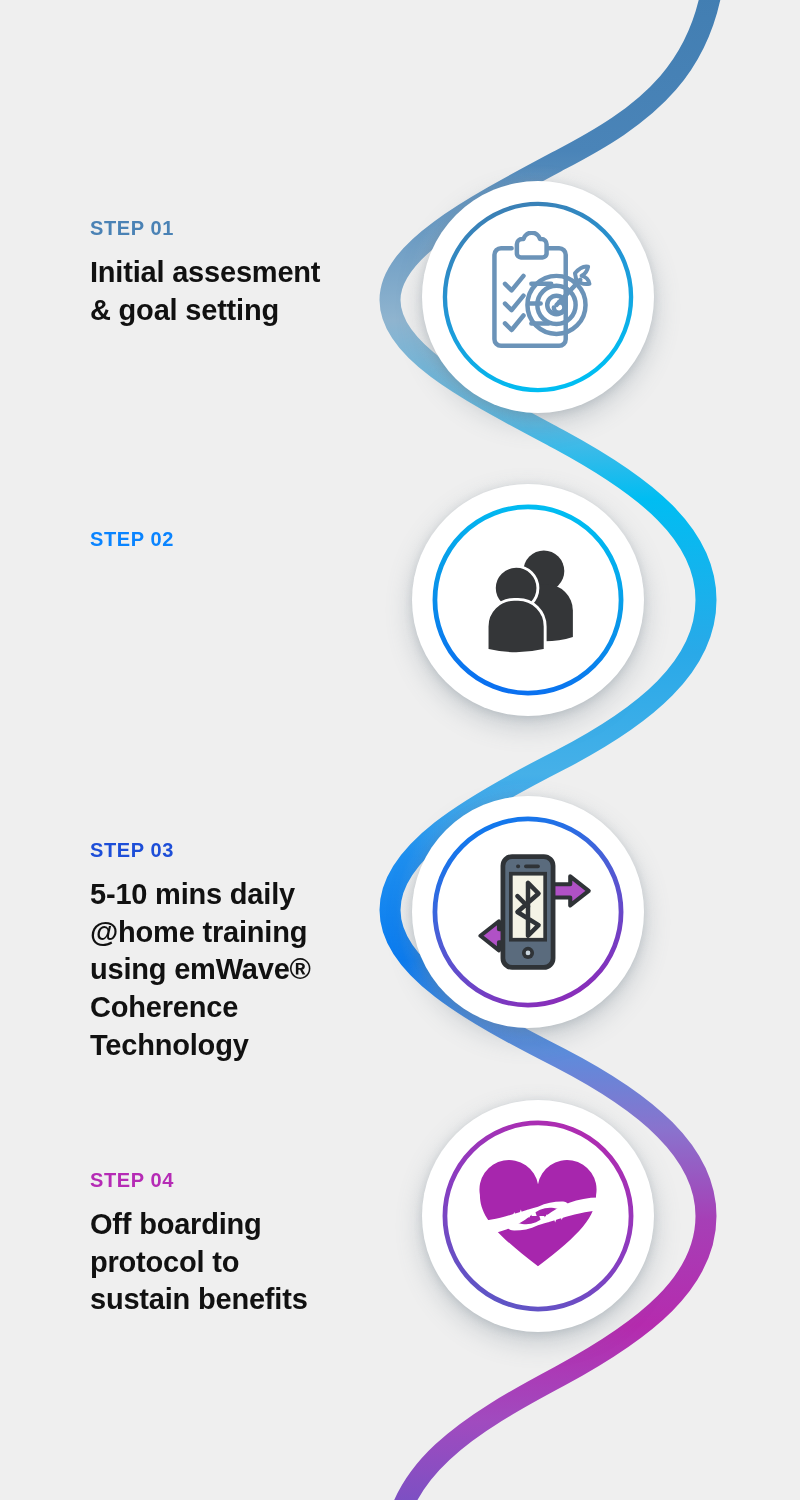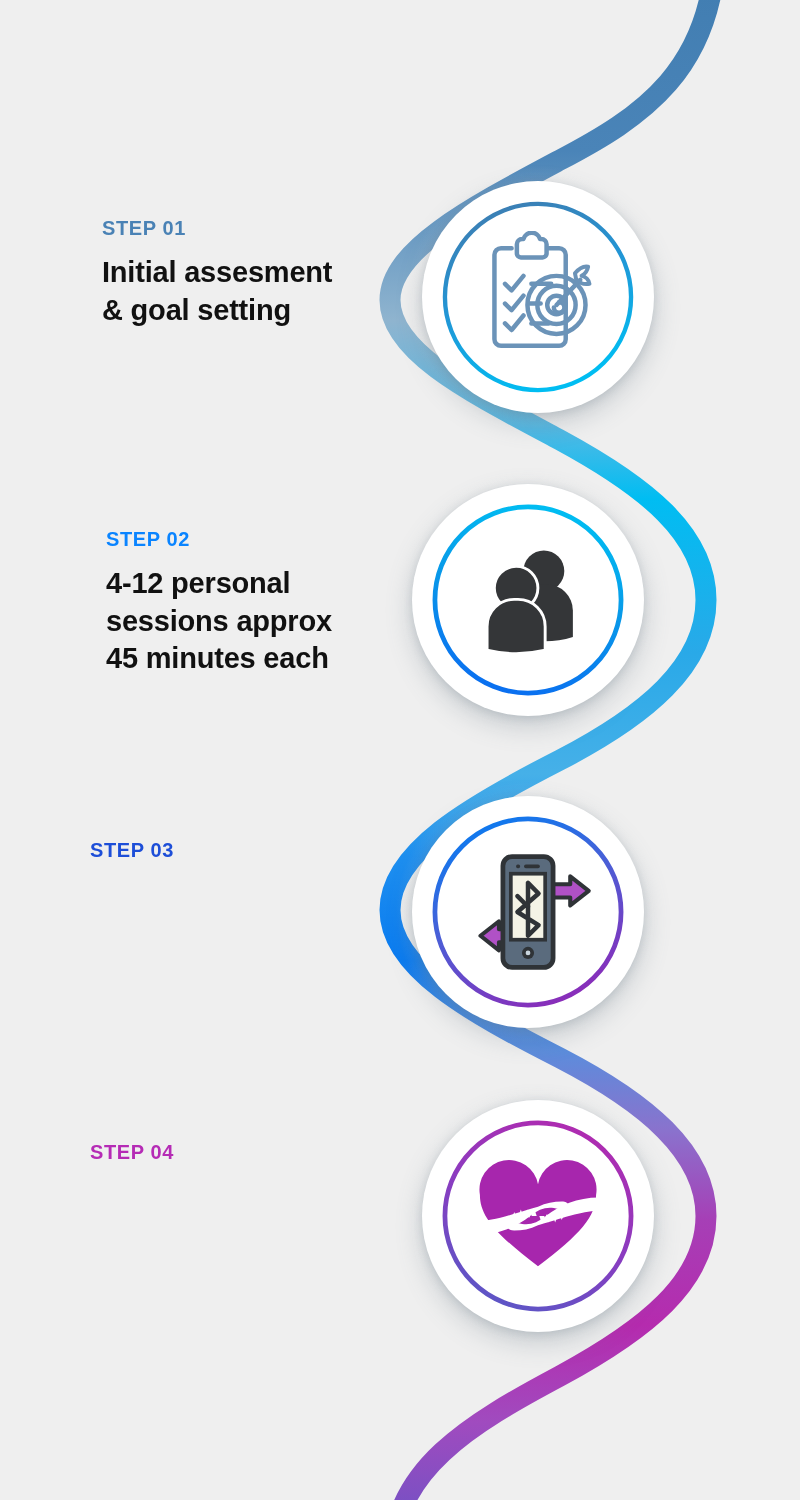--- a/index.html
+++ b/index.html
@@ -142,21 +142,21 @@
              C 645 1102, 706 1152, 706 1216
              C 706 1282, 645 1330, 560 1376
              C 470 1424, 392 1470, 392 1560" fill="none" stroke="url(#ribbonGrad)" stroke-width="21" stroke-linecap="round"></path>
 
     <circle cx="538" cy="297" r="132" fill="url(#glowShadow)" opacity="0.55"></circle>
     <circle cx="528" cy="600" r="132" fill="url(#glowShadow)" opacity="0.55"></circle>
     <circle cx="528" cy="912" r="132" fill="url(#glowShadow)" opacity="0.55"></circle>
     <circle cx="538" cy="1216" r="132" fill="url(#glowShadow)" opacity="0.55"></circle>
   </svg>
 
-  <div class="step-text" style="top:218px;margin-left:12px;">
+  <div class="step-text" style="top:218px;">
     <div class="step-label" style="color: rgb(74, 130, 181);">STEP 01</div>
     <div class="step-title">Initial assesment
 &amp; goal setting</div>
   </div>
 
   <div class="node" style="left:422px; top:181px;">
     <div class="node-disc"></div>
     <svg class="node-ring" viewBox="0 0 100 100">
       <circle cx="50" cy="50" r="47" fill="none" stroke="url(#ring1)" stroke-width="2.2"></circle>
     </svg>
@@ -179,25 +179,22 @@
         <circle cx="64" cy="56" r="14.5"></circle>
         <circle cx="64" cy="56" r="7"></circle>
 
         <path d="M62 58 a4 4 0 1 0 4 -4"></path>
         <path d="M64 56 L82 37"></path>
         <path d="M78 32 q5 -6 10 -5 q-1 5 -5 7 q5 1 6 6 q-6 1 -10 -3 z" stroke-width="3"></path>
       </g>
     </svg>
   </div>
 
-  <div class="step-text" style="top:529px;margin-left:16px;">
+  <div class="step-text" style="top:529px;">
     <div class="step-label" style="color: rgb(10, 132, 255);">STEP 02</div>
-    <div class="step-title">4-12 personal
-sessions approx
-45 minutes each</div>
   </div>
 
   <div class="node" style="left:412px; top:484px;">
     <div class="node-disc"></div>
     <svg class="node-ring" viewBox="0 0 100 100">
       <circle cx="50" cy="50" r="47" fill="none" stroke="url(#ring2)" stroke-width="2.4"></circle>
     </svg>
     <svg class="node-icon" viewBox="0 0 100 100">
       <g fill="#343638">
 
@@ -205,20 +202,25 @@
         <path d="M42 78 V58 a20 20 0 0 1 20 -20 h2 a20 20 0 0 1 20 20 v20 a70 70 0 0 1 -42 0 z"></path>
 
         <circle cx="41" cy="41" r="16.5" stroke="#ffffff" stroke-width="2.2"></circle>
         <path d="M19 88 V70 a20.5 20.5 0 0 1 20.5 -20.5 h3 A20.5 20.5 0 0 1 63 70 v18 a95 95 0 0 1 -44 0 z" stroke="#ffffff" stroke-width="2.2"></path>
       </g>
     </svg>
   </div>
 
   <div class="step-text" style="top:840px;">
     <div class="step-label" style="color: #1d4ed8;">STEP 03</div>
+    <div class="step-title">5-10 mins daily
+@home training
+using  emWave®
+Coherence
+Technology</div>
   </div>
 
   <div class="node" style="left:412px; top:796px;">
     <div class="node-disc"></div>
     <svg class="node-ring" viewBox="0 0 100 100">
       <circle cx="50" cy="50" r="47" fill="none" stroke="url(#ring3)" stroke-width="2.4"></circle>
     </svg>
     <svg class="node-icon" viewBox="0 0 100 100">
 
       <g>
@@ -238,22 +240,25 @@
       <rect x="47" y="14" width="12" height="2.8" rx="1.4" fill="#2f3337"></rect>
       <rect x="41" y="14" width="3" height="2.8" rx="1.2" fill="#2f3337"></rect>
       <circle cx="50" cy="81" r="4.6" fill="#2f3337"></circle>
       <circle cx="50" cy="81" r="1.8" fill="#c8d4dd"></circle>
 
       <path d="M50 28 L58 36 L42 50 L58 60 L50 68 V28" fill="none" stroke="#2f3337" stroke-width="3.4" stroke-linejoin="round" stroke-linecap="round"></path>
       <path d="M42 38 L50 46" fill="none" stroke="#2f3337" stroke-width="3.4" stroke-linecap="round"></path>
     </svg>
   </div>
 
-  <div class="step-text" style="top:1142px;">
+  <div class="step-text" style="top:1170px;">
     <div class="step-label" style="color: rgb(181, 43, 181);">STEP 04</div>
+    <div class="step-title">Off boarding
+protocol to
+sustain benefits</div>
   </div>
 
   <div class="node" style="left:422px; top:1100px;">
     <div class="node-disc"></div>
     <svg class="node-ring" viewBox="0 0 100 100">
       <circle cx="50" cy="50" r="47" fill="none" stroke="url(#ring4)" stroke-width="2.4"></circle>
     </svg>
     <svg class="node-icon" viewBox="0 0 100 100">
 
       <path d="M50 88

